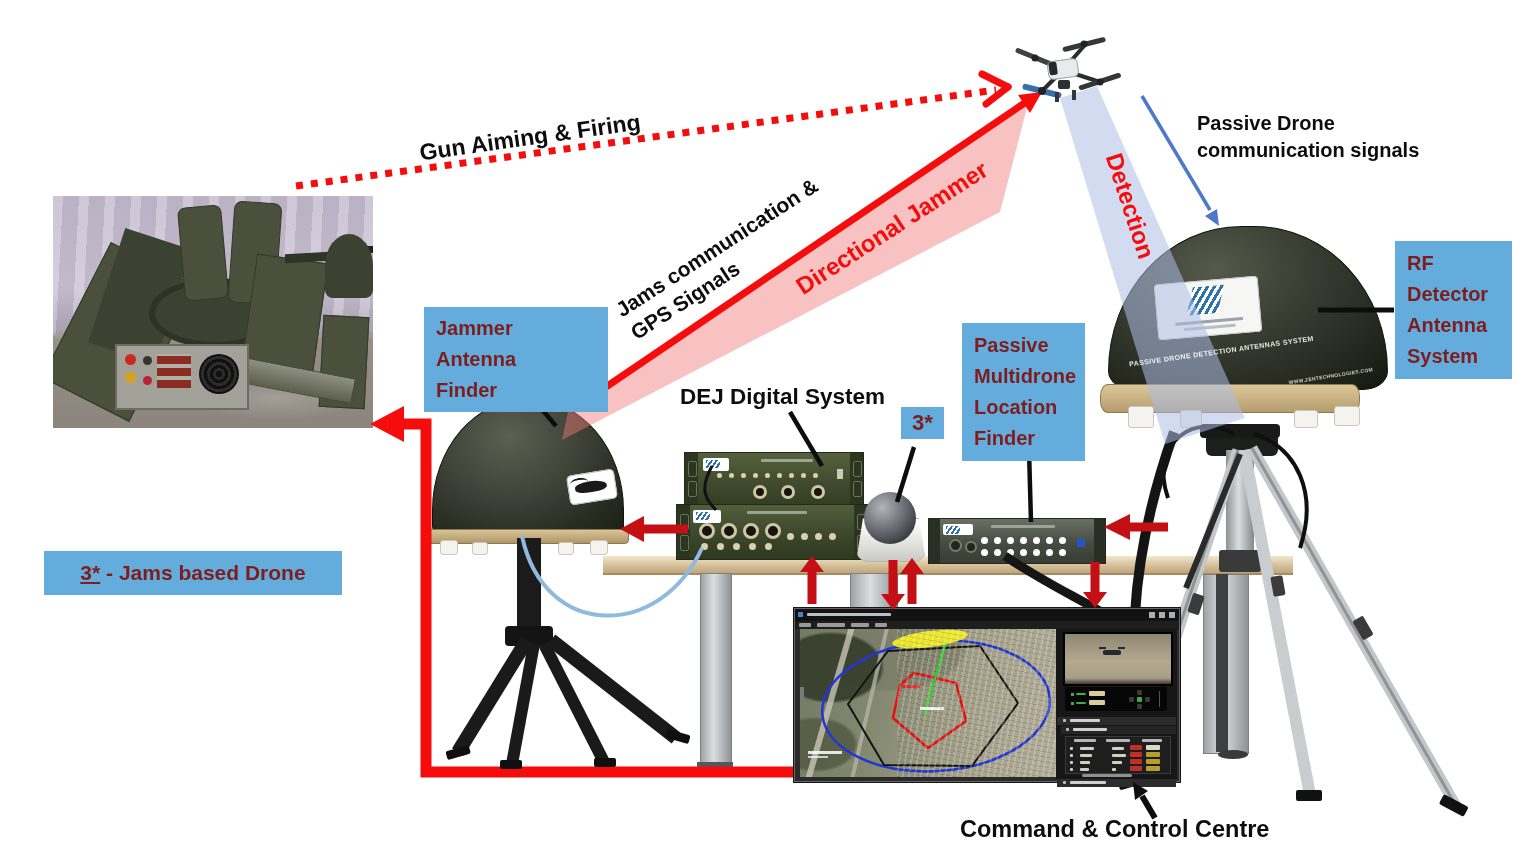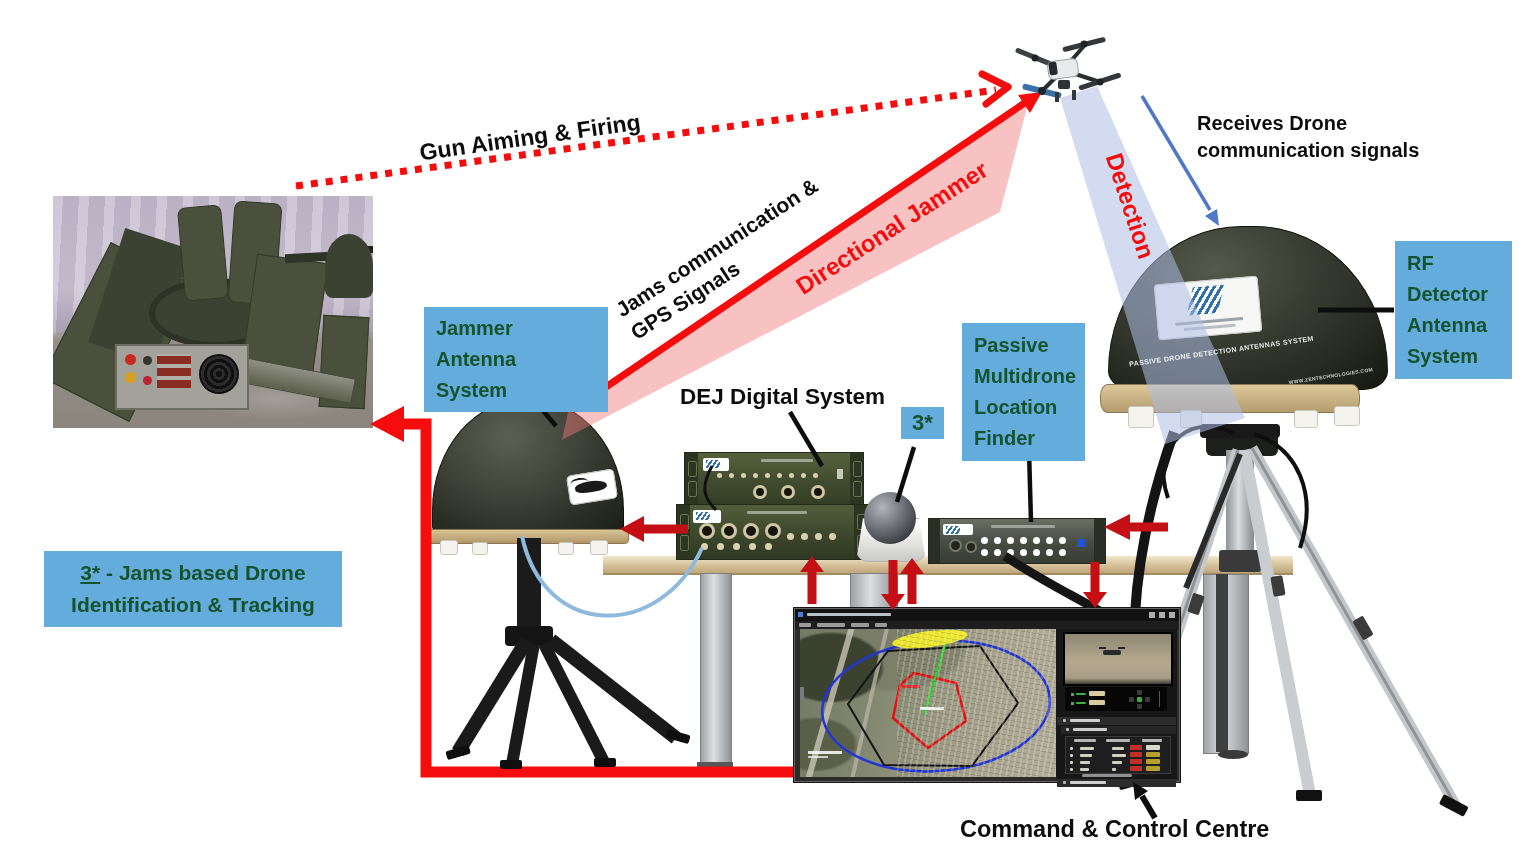--- a/index.html
+++ b/index.html
@@ -97,21 +97,21 @@
   .vdrone::before,.vdrone::after{content:"";position:absolute;top:-3px;width:7px;height:2px;background:#26292c;}
   .vdrone::before{left:-4px;} .vdrone::after{right:-4px;}
   .ctrl{position:absolute;left:9px;top:58px;width:102px;height:24px;background:#060606;border-radius:2px;}
   .inbar{position:absolute;width:16px;height:5px;background:#d8cba0;border-radius:1px;}
   .gdot{position:absolute;width:3px;height:3px;background:#3fae3f;}
   .dbtn{position:absolute;width:5px;height:5px;background:#3a3a3a;border-radius:1px;}
   .shead{position:absolute;background:#2c2c2c;height:8px;}
   .stbl{position:absolute;left:9px;top:107px;width:104px;height:36px;background:#1e1e1e;border:1px solid #3a3a3a;}
   .rowbar{position:absolute;background:#cfcfc2;height:3px;border-radius:1px;}
   .pill{position:absolute;height:5px;border-radius:1px;}
-  .bluebox{position:absolute;background:#64acdc;color:#14532d;white-space:pre-line;z-index:40;}
+  .bluebox{position:absolute;background:#64acdc;color:#7f1d1d;white-space:pre-line;z-index:40;}
   .lbl{position:absolute;z-index:40;white-space:pre-line;}
   .red{color:#f50d0d;}
   .u{text-decoration:underline;}
 </style>
 </head>
 <body>
 
 <div id="stage">
 
   <div class="abs photo-adgun">
@@ -458,39 +458,39 @@
 
   <div class="lbl" style="left:402px;top:124px;width:256px;font-size:23px;text-align:center;transform:rotate(-8deg);">Gun Aiming &amp; Firing</div>
 
   <div class="lbl" style="left:604px;top:224px;width:264px;font-size:21px;line-height:27px;transform:rotate(-33deg);">Jams communication &amp;
 GPS Signals</div>
 
   <div class="lbl red" style="left:772px;top:214px;width:240px;font-size:24px;text-align:center;transform:rotate(-33deg);">Directional Jammer</div>
 
   <div class="lbl red" style="left:1062px;top:192px;width:136px;font-size:24px;text-align:center;transform:rotate(72deg);">Detection</div>
 
-  <div class="lbl" style="left:1197px;top:110px;width:260px;font-size:20px;line-height:27px;">Receives Drone
+  <div class="lbl" style="left:1197px;top:110px;width:260px;font-size:20px;line-height:27px;">Passive Drone
 communication signals</div>
 
 
   <div class="lbl" style="left:960px;top:816px;font-size:23.5px;">Command &amp; Control Centre</div>
 
   <div class="lbl" style="left:680px;top:384px;font-size:22.5px;">DEJ Digital System</div>
 
   <div class="bluebox" style="left:424px;top:307px;width:160px;padding:6px 12px;font-size:20px;line-height:31px;">Jammer Antenna
-System</div>
+Finder</div>
 
   <div class="bluebox" style="left:901px;top:407px;padding:3px 11px;font-size:22px;">3*</div>
 
   <div class="bluebox" style="left:962px;top:323px;width:99px;padding:7px 12px;font-size:20px;line-height:31px;">Passive
 Multidrone
 Location
 Finder</div>
 
   <div class="bluebox" style="left:1395px;top:241px;width:93px;padding:7px 12px;font-size:20px;line-height:31px;">RF
 Detector
 Antenna
 System</div>
 
   <div class="bluebox" style="left:44px;top:551px;width:274px;padding:6px 12px;font-size:21px;line-height:32px;text-align:center;white-space:normal;"><span class="u">3*</span><span> - Jams based Drone</span><br>
-    <span>Identification &amp; Tracking</span></div>
+    </div>
 
 </div>
 
 </body></html>

